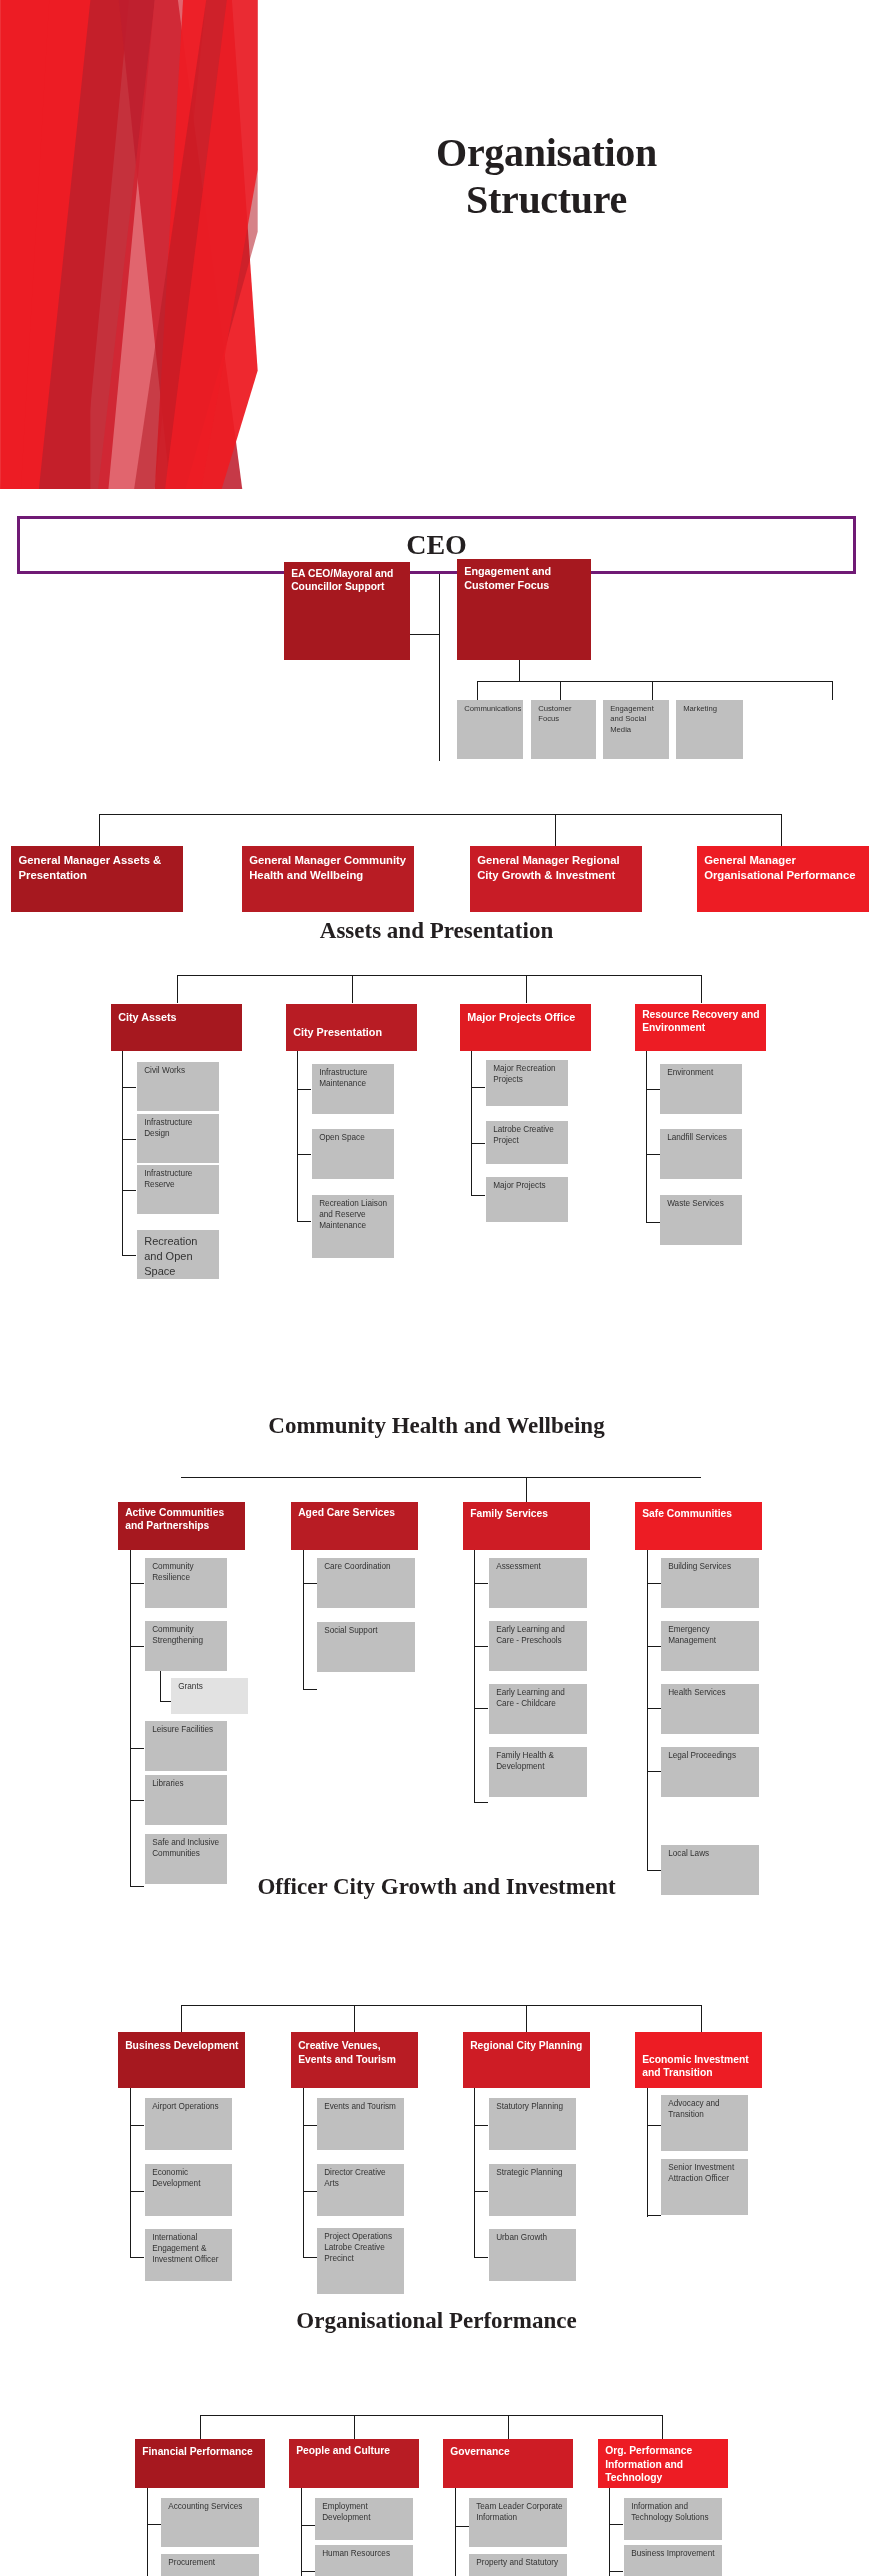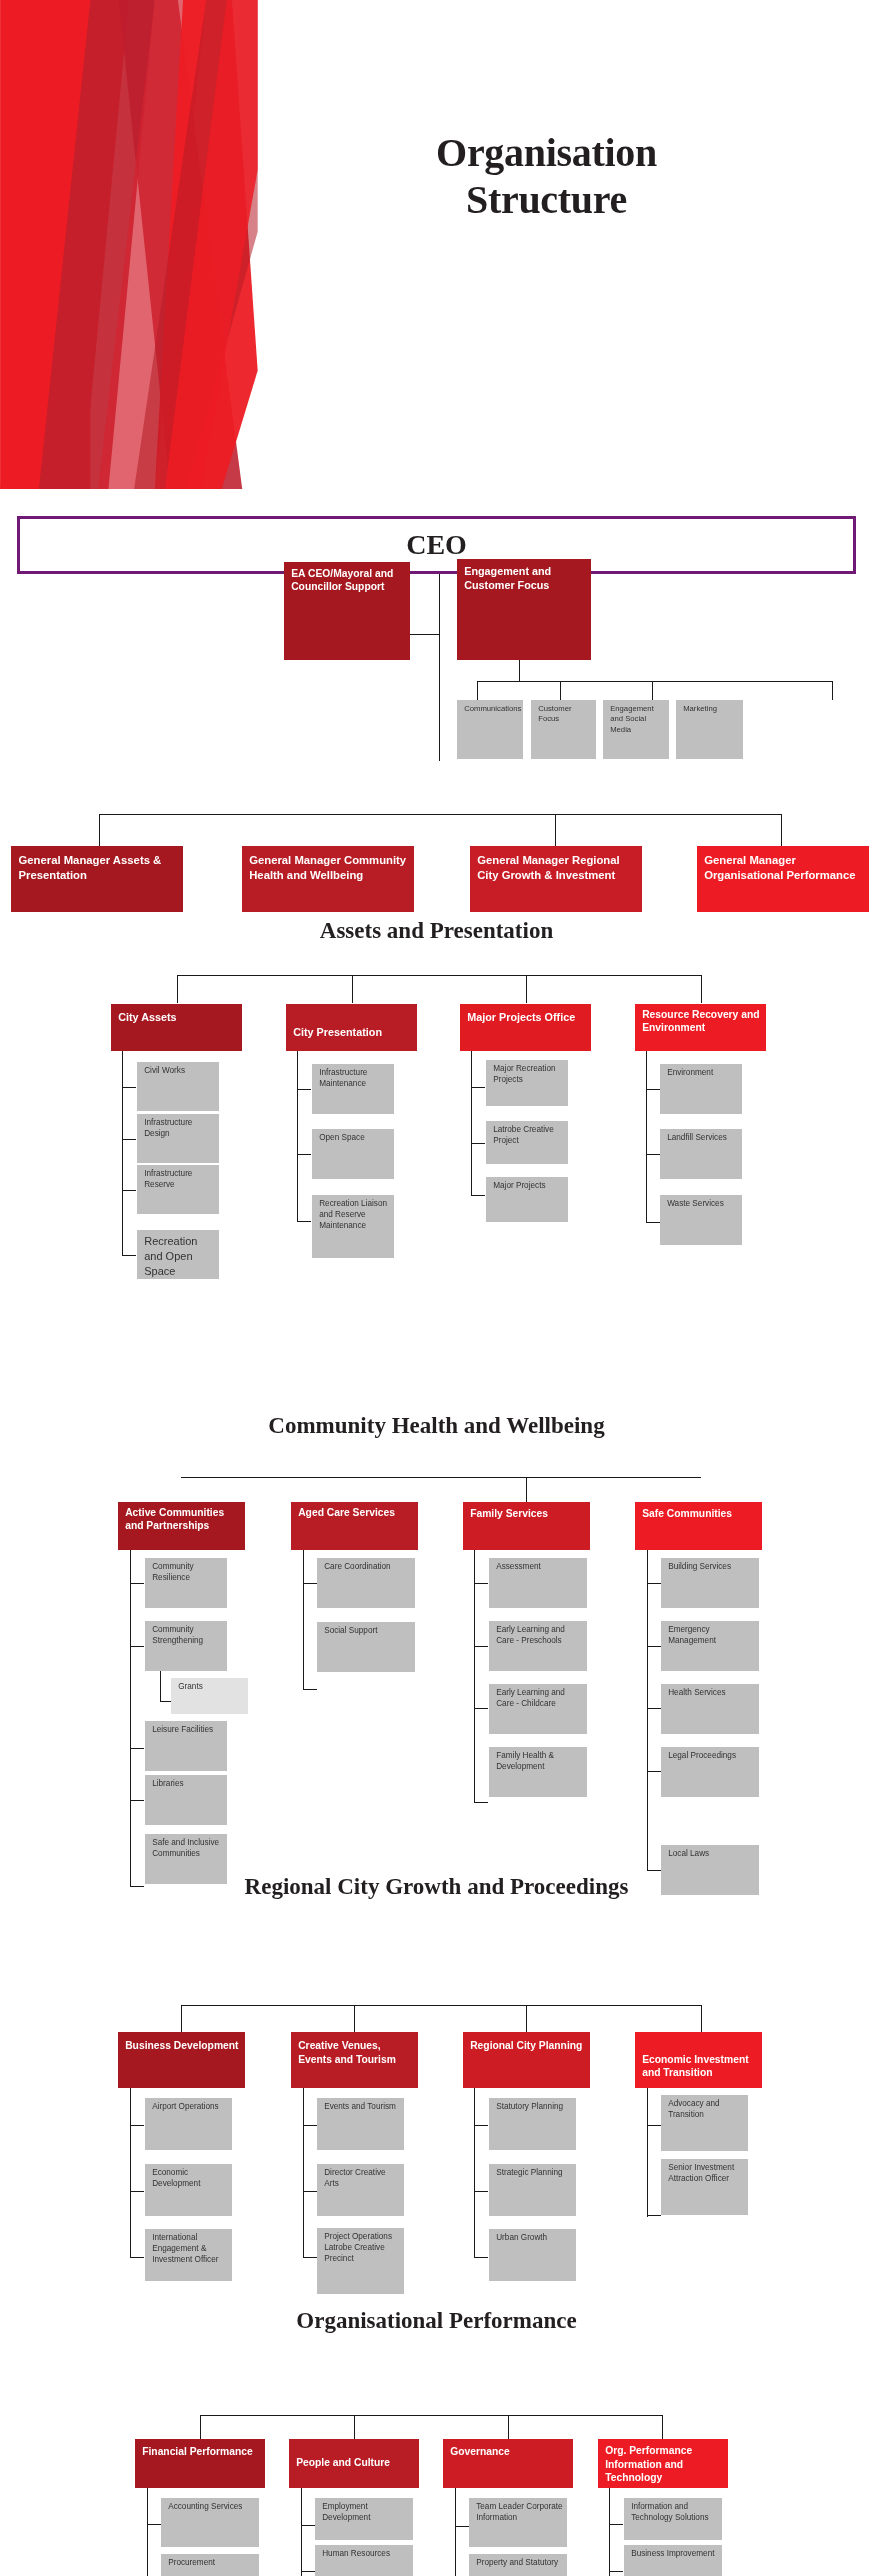--- a/index.html
+++ b/index.html
@@ -224,21 +224,21 @@
 <div class="ln h" style="left:647px; top:1583px; width:14.4px;"></div>
 <div class="gbox" style="left:661px; top:1621px; width:98px; height:50px; font-size:8.2px;"><span>Emergency Management</span></div>
 <div class="ln h" style="left:647px; top:1646px; width:14.4px;"></div>
 <div class="gbox" style="left:661px; top:1684px; width:98px; height:50px; font-size:8.2px;"><span>Health Services</span></div>
 <div class="ln h" style="left:647px; top:1708px; width:14.4px;"></div>
 <div class="gbox" style="left:661px; top:1747px; width:98px; height:50px; font-size:8.2px;"><span>Legal Proceedings</span></div>
 <div class="ln h" style="left:647px; top:1771px; width:14.4px;"></div>
 <div class="gbox" style="left:661px; top:1809px; width:98px; height:50px; font-size:8.2px;margin-top:36px;"><span>Local Laws</span></div>
 <div class="ln h" style="left:647px; top:1870px; width:14.4px;"></div>
 
-<div class="sec-title" style="left:0; top:1874px; width:873px; font-size:23px;">Regional City Growth and Proceedings</div>
+<div class="sec-title" style="left:0; top:1874px; width:873px; font-size:23px;">Officer City Growth and Investment</div>
 <div class="ln h" style="left:181px; top:2005px; width:520px;"></div>
 <div class="ln v" style="left:181px; top:2005px; height:27px;"></div>
 <div class="ln v" style="left:354px; top:2005px; height:27px;"></div>
 <div class="ln v" style="left:526px; top:2005px; height:27px;"></div>
 <div class="ln v" style="left:701px; top:2005px; height:27px;"></div>
 
 <div class="rbox" style="left:118px; top:2032px; width:127px; height:56px; background:#A6181F; font-size:10.3px; padding-top:7.2px;"><span>Business Development</span></div>
 <div class="rbox" style="left:291px; top:2032px; width:127px; height:56px; background:#B81C24; font-size:10.3px; padding-top:7.2px;"><span>Creative   Venues, Events and Tourism</span></div>
 <div class="rbox" style="left:463px; top:2032px; width:127px; height:56px; background:#CE1C25; font-size:10.3px; padding-top:7.2px;"><span>Regional City Planning</span></div>
 <div class="rbox" style="left:635px; top:2032px; width:127px; height:56px; background:#ED1C24; font-size:10.3px; padding-top:21px;"><span>Economic Investment and Transition</span></div>
@@ -274,21 +274,21 @@
 <div class="ln h" style="left:647px; top:2215px; width:14.4px;"></div>
 
 <div class="sec-title" style="left:0; top:2308px; width:873px; font-size:23px;">Organisational Performance</div>
 <div class="ln h" style="left:200px; top:2415px; width:463px;"></div>
 <div class="ln v" style="left:200px; top:2415px; height:24px;"></div>
 <div class="ln v" style="left:354px; top:2415px; height:24px;"></div>
 <div class="ln v" style="left:508px; top:2415px; height:24px;"></div>
 <div class="ln v" style="left:662px; top:2415px; height:24px;"></div>
 
 <div class="rbox" style="left:135px; top:2439px; width:130px; height:49px; background:#A6181F; font-size:10.3px; padding-top:6.2px;"><span>Financial Performance</span></div>
-<div class="rbox" style="left:289px; top:2439px; width:130px; height:49px; background:#B81C24; font-size:10.3px; padding-top:17px;"><span>People and Culture</span></div>
+<div class="rbox" style="left:289px; top:2439px; width:130px; height:49px; background:#B81C24; font-size:10.3px; padding-top:5px;"><span>People and Culture</span></div>
 <div class="rbox" style="left:443px; top:2439px; width:130px; height:49px; background:#CE1C25; font-size:10.3px; padding-top:6.2px;"><span>Governance</span></div>
 <div class="rbox" style="left:598px; top:2439px; width:130px; height:49px; background:#ED1C24; font-size:10.3px; padding-top:5.2px;"><span>Org. Performance Information and Technology</span></div>
 
 <div class="ln v" style="left:147px; top:2488px; height:191px;"></div>
 <div class="gbox" style="left:161px; top:2498px; width:98px; height:49px; font-size:8.2px;"><span>Accounting Services</span></div>
 <div class="ln h" style="left:147px; top:2524px; width:14.4px;"></div>
 <div class="gbox" style="left:161px; top:2554px; width:98px; height:49px; font-size:8.2px;"><span> Procurement</span></div>
 
 <div class="ln v" style="left:301px; top:2488px; height:191px;"></div>
 <div class="gbox" style="left:315px; top:2498px; width:98px; height:42px; font-size:8.2px;"><span>Employment Development</span></div>

